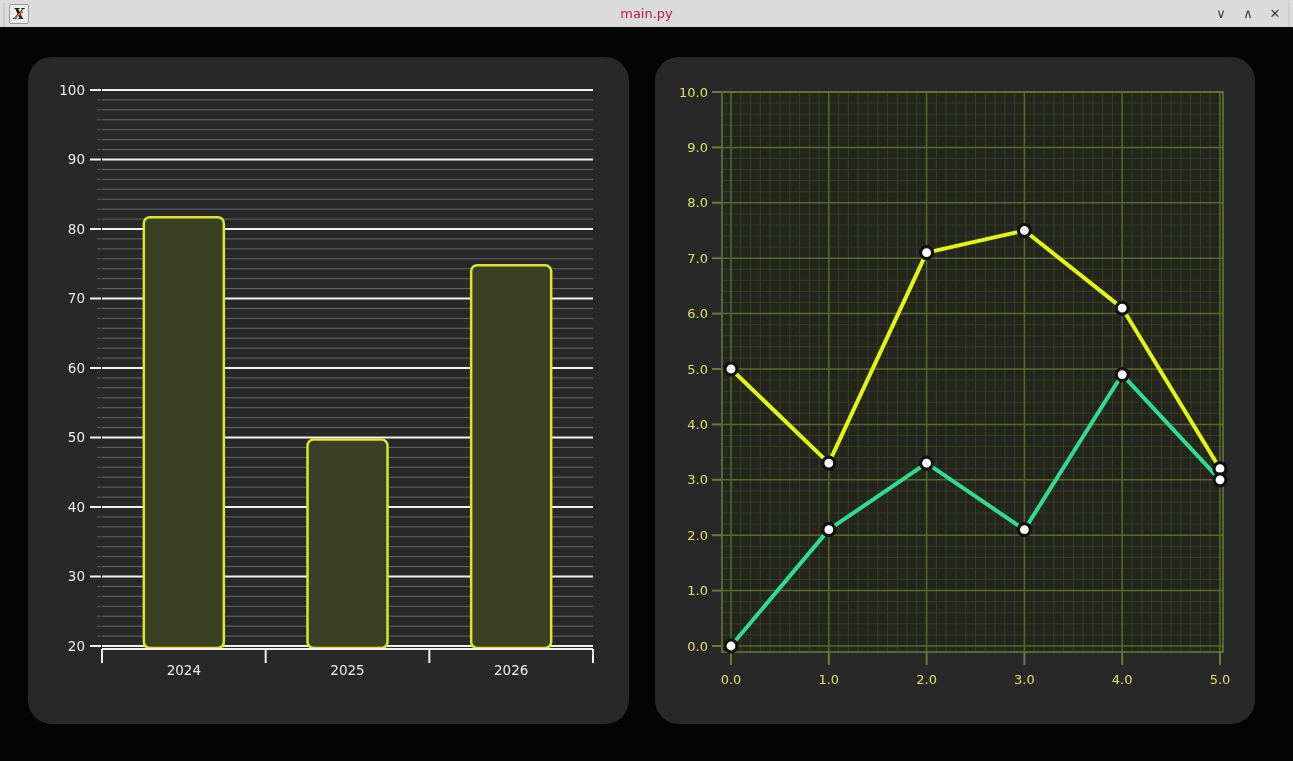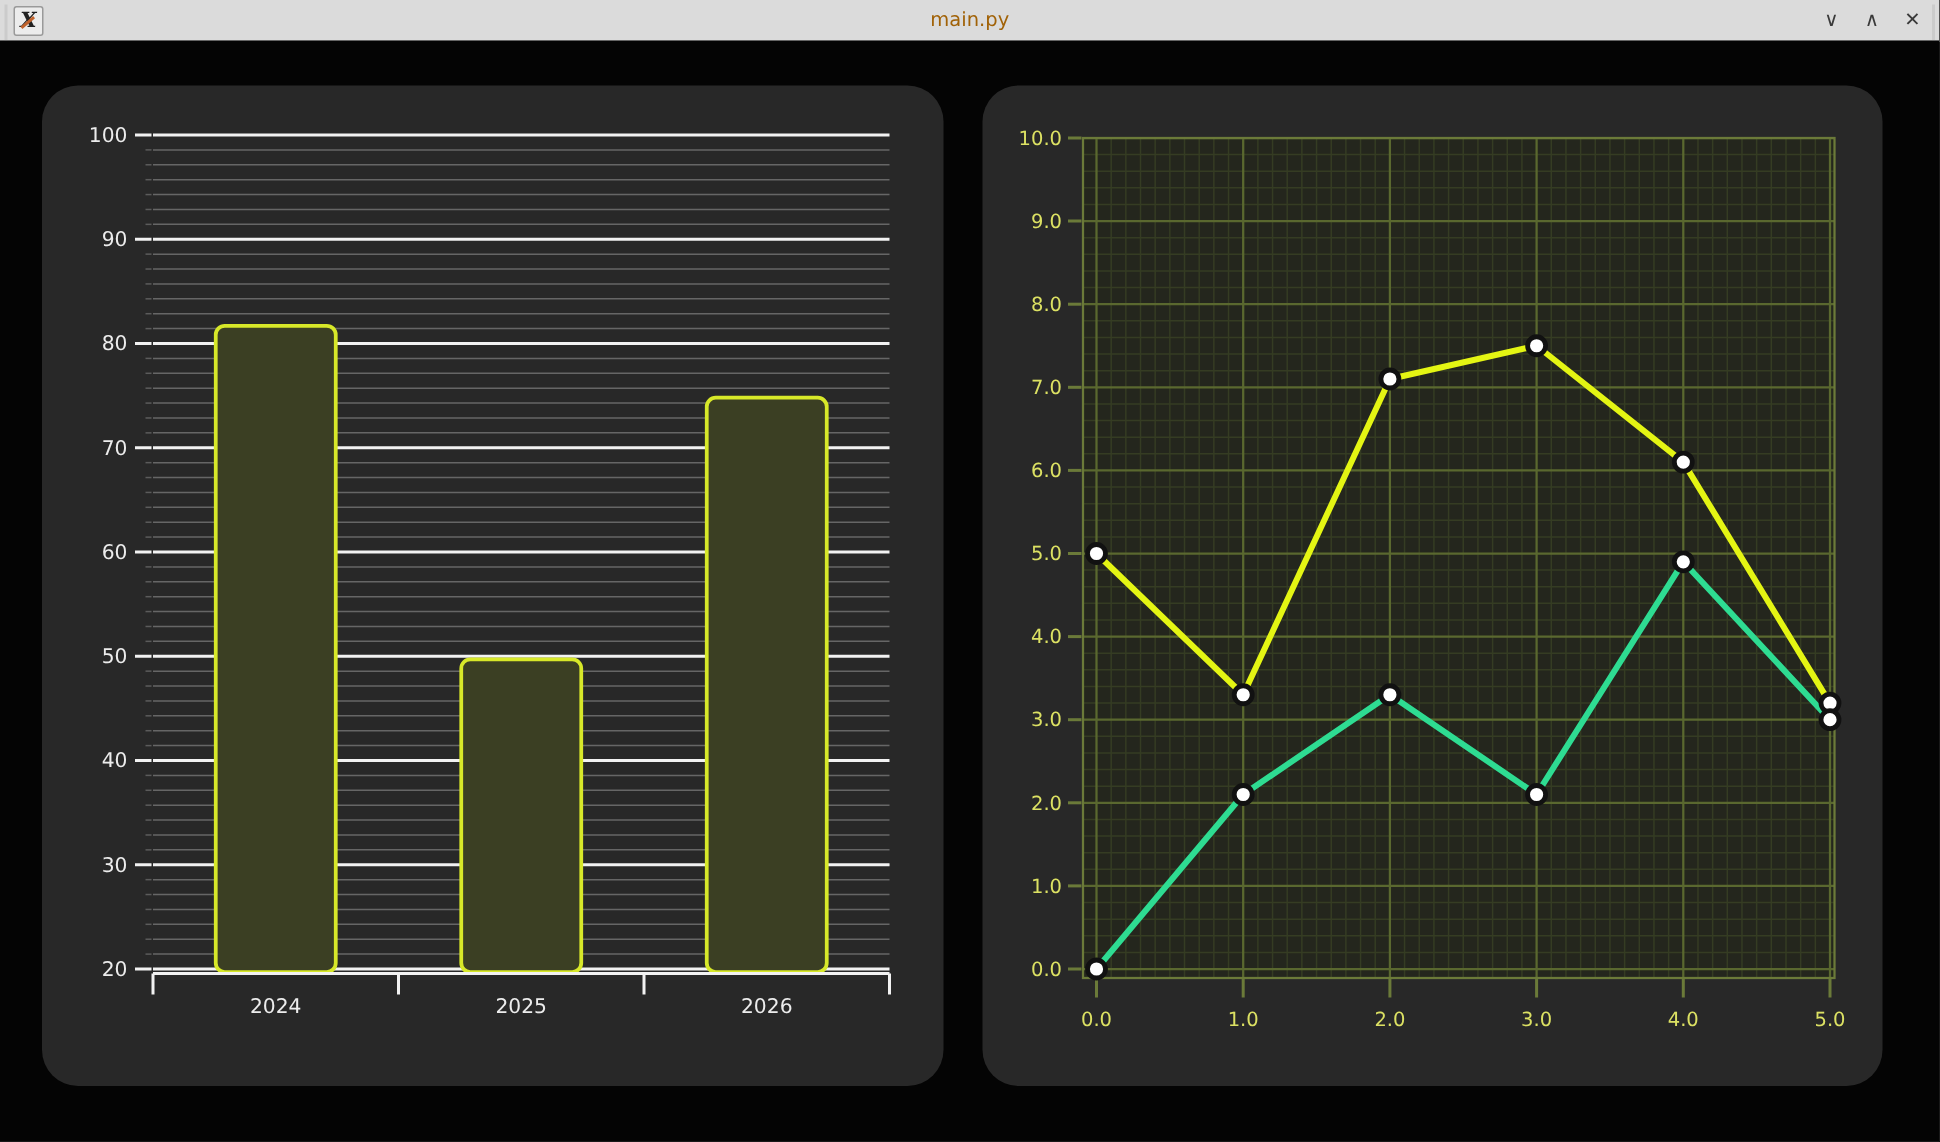--- a/index.html
+++ b/index.html
@@ -10,21 +10,21 @@
   }
   .frame{
     position:absolute;left:3px;top:3px;right:3px;bottom:3px;
     border-left:2px solid #cbcbcb;border-right:2px solid #cbcbcb;border-bottom:2px solid #cbcbcb;
   }
   .titlebar{
     position:absolute;left:0;top:0;right:0;height:27px;
     background:#dbdbdb;border-bottom:1px solid #b4b4b4;
     display:flex;align-items:center;justify-content:center;
   }
-  .title-text{font-size:13px;color:#a16207;}
+  .title-text{font-size:13px;color:#be185d;}
   .app-icon{
     position:absolute;left:9px;top:4px;width:18px;height:18px;
     background:#ececec;border:1px solid #9a9a9a;border-radius:2px;
     display:flex;align-items:center;justify-content:center;
     font-family:"DejaVu Serif","Liberation Serif",serif;
     font-style:italic;font-weight:bold;font-size:14px;color:#222;
   }
   .app-icon::after{
     content:"";position:absolute;left:3px;top:9px;width:11px;height:2px;
     background:#c0622b;transform:rotate(-40deg);

